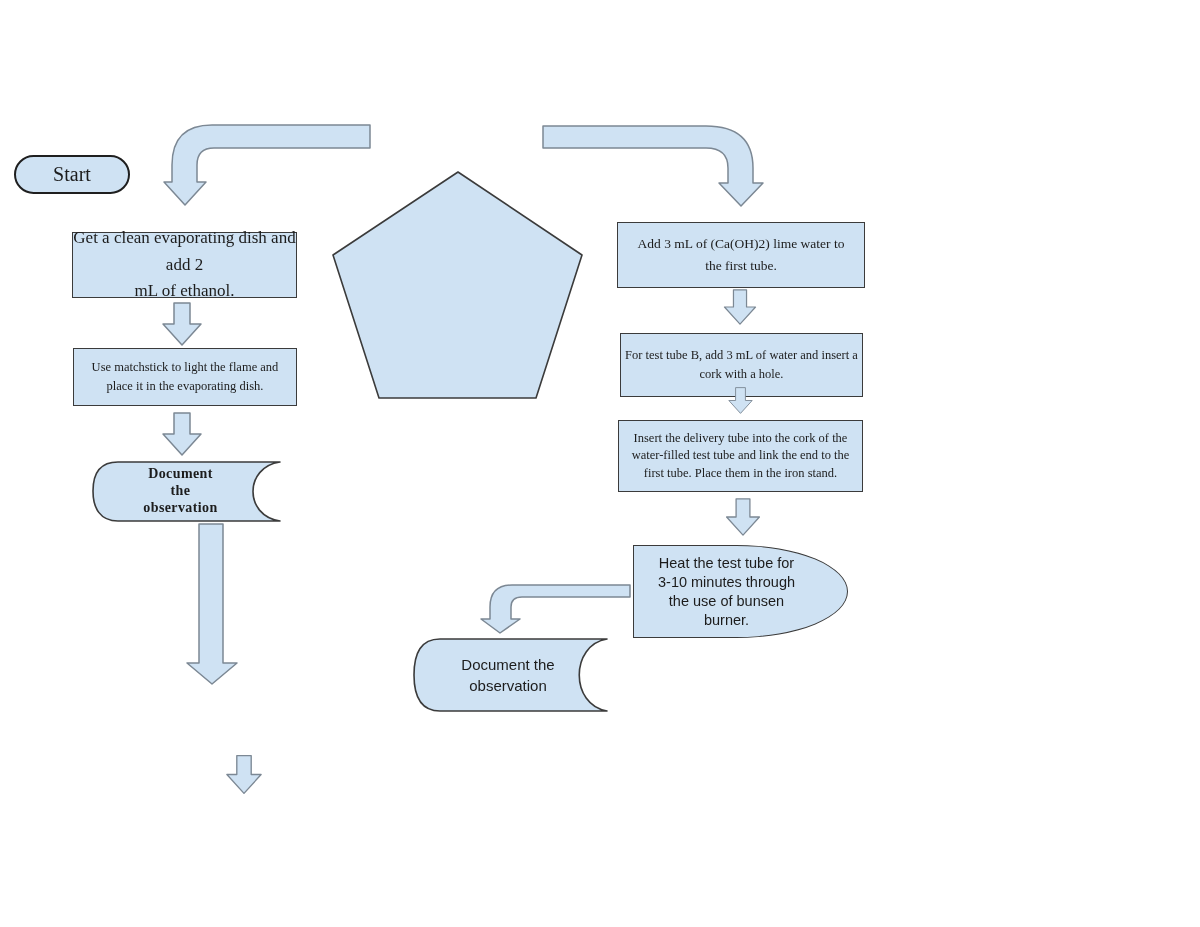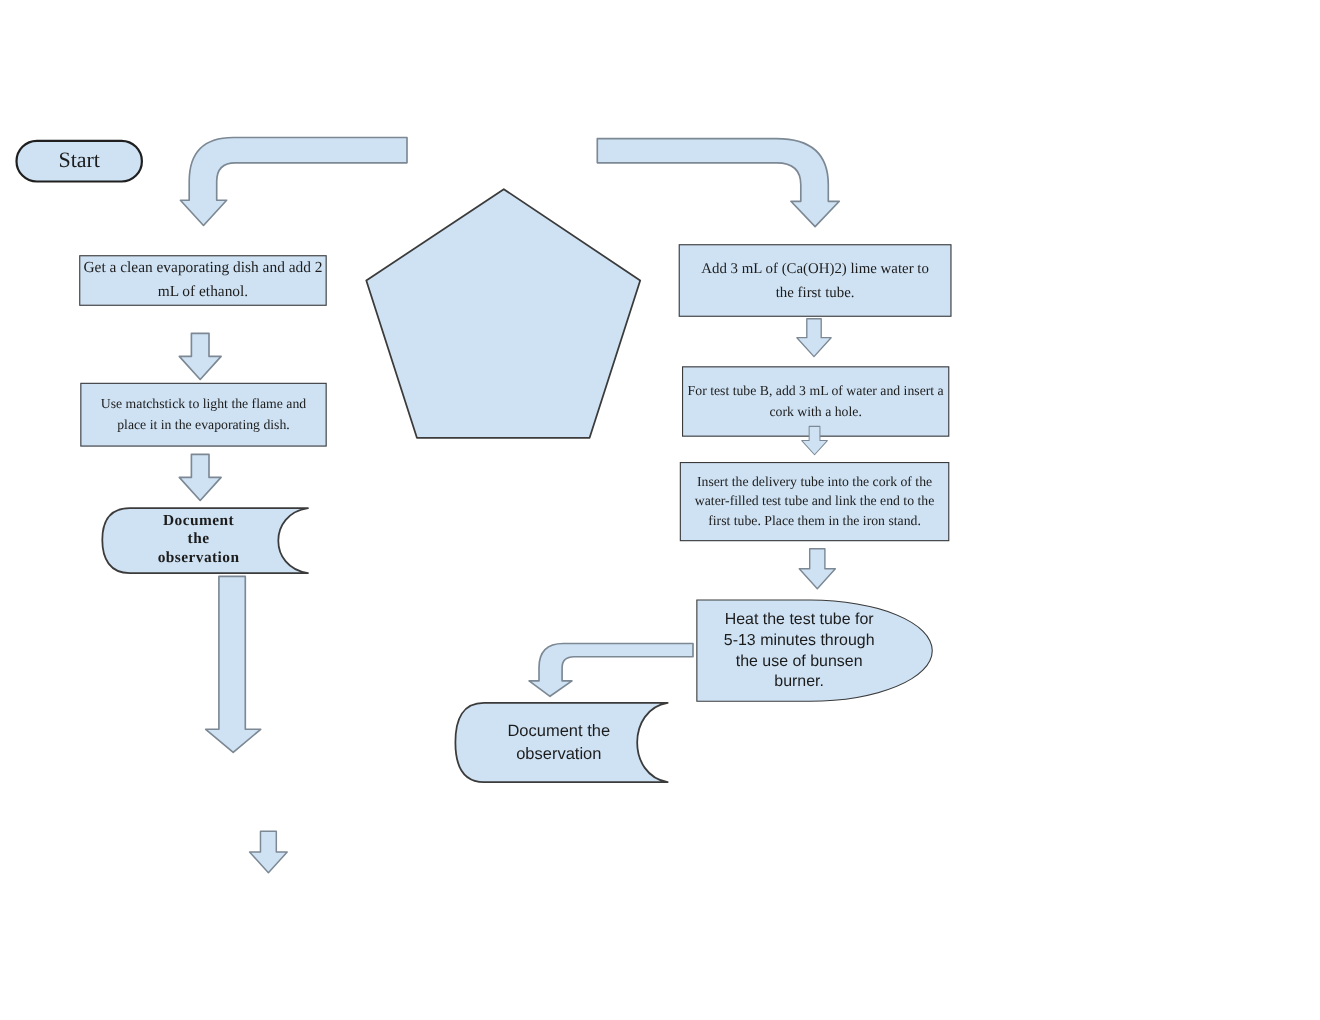--- a/index.html
+++ b/index.html
@@ -1,37 +1,37 @@
 <!DOCTYPE html>
 <html style="--background: #ffffff; --shape_fill: #cfe2f3; --shape_border: #3b3b3b; --terminator_border: #1f1f1f; --arrow_fill: #cfe2f3; --arrow_border: #7c8894; --text: #1c1c1c;"><head>
 <meta charset="utf-8">
 <style>
   html,body{margin:0;padding:0;background:#fff;}
   .canvas{position:relative;width:1200px;height:927px;background:var(--background,#fff);
           font-family:"Liberation Sans",sans-serif;overflow:hidden;}
   .node{position:absolute;display:flex;align-items:center;justify-content:center;
         text-align:center;color:var(--text,#1c1c1c);box-sizing:border-box;}
   .proc{background:var(--shape_fill,#cfe2f3);border:1.4px solid var(--shape_border,#3b3b3b);}
-  .terminator{background:var(--shape_fill,#cfe2f3);border:2.2px solid var(--terminator_border,#1f1f1f);}
+  .terminator{background:var(--shape_fill,#cfe2f3);border:2.2px solid var(--terminator_border,#1f1f1f);margin-top:28px;}
   .serif{font-family:"Liberation Serif",serif;}
   .pre{white-space:pre-line;}
   svg{position:absolute;overflow:visible;}
   svg.arrow path{fill:var(--arrow_fill,#cfe2f3);stroke:var(--arrow_border,#7c8894);
                  stroke-width:1.5;stroke-linejoin:round;}
   svg.shape path, svg.shape polygon{fill:var(--shape_fill,#cfe2f3);
                  stroke:var(--shape_border,#3b3b3b);stroke-width:1.6;stroke-linejoin:round;}
   .overlay{position:absolute;text-align:center;color:var(--text,#1c1c1c);white-space:pre-line;}
 
   
   .start{left:14px;top:127px;width:116px;height:39px;border-radius:20px;
          font-family:"Liberation Serif",serif;font-size:20px;}
   .stop{left:187px;top:802px;width:118px;height:65px;border-radius:27px;font-size:21px;}
 
   
-  .lbox1{left:72px;top:232px;width:225px;height:46px;font-size:14px;line-height:1.55;}
+  .lbox1{left:72px;top:232px;width:225px;height:66px;font-size:17px;line-height:1.55;}
   .lbox2{left:73px;top:348px;width:224px;height:58px;font-size:12.5px;line-height:1.55;}
   .clean{left:122px;top:702px;width:246px;height:49px;font-size:15.5px;line-height:1.35;}
 
   
   .rbox1{left:617px;top:222px;width:248px;height:66px;font-size:13.5px;line-height:1.6;}
   .rbox2{left:620px;top:333px;width:243px;height:64px;font-size:12.5px;line-height:1.55;}
   .rbox3{left:618px;top:420px;width:245px;height:72px;font-size:12.5px;line-height:1.4;}
   .heat{left:633px;top:545px;width:215px;height:93px;font-size:14.5px;line-height:19px;
         border-radius:0 115px 115px 0 / 0 48px 48px 0;padding-right:28px;}
 
@@ -119,21 +119,21 @@
 water-filled test tube and link the end to the
 first tube. Place them in the iron stand.</span>
   </div>
 
   <svg class="arrow" style="left:722px;top:498px;" width="42" height="38" viewBox="0 0 40 44">
     <path d="M12 1 H28 V22 H39 L20 43 L1 22 H12 Z"></path>
   </svg>
 
   <div class="node proc heat">
     <span class="pre">Heat the test tube for
-5-13 minutes through
+3-10 minutes through
 the use of bunsen
 burner.</span>
   </div>
 
   <svg class="arrow" style="left:478px;top:580px;" width="155" height="60" viewBox="0 0 155 60">
     <path d="M152 5 H34 Q12 5 12 27 V39 H3 L22 53 L42 39 H33 V27 Q33 17 44 17 H152 Z"></path>
   </svg>
 
   <svg class="shape" style="left:412px;top:637px;" width="197" height="76" viewBox="0 0 197 76">
     <path d="M195 2 H28 C9 2 2 16 2 38 C2 60 9 74 28 74 H195 C158 68 158 8 195 2 Z"></path>

